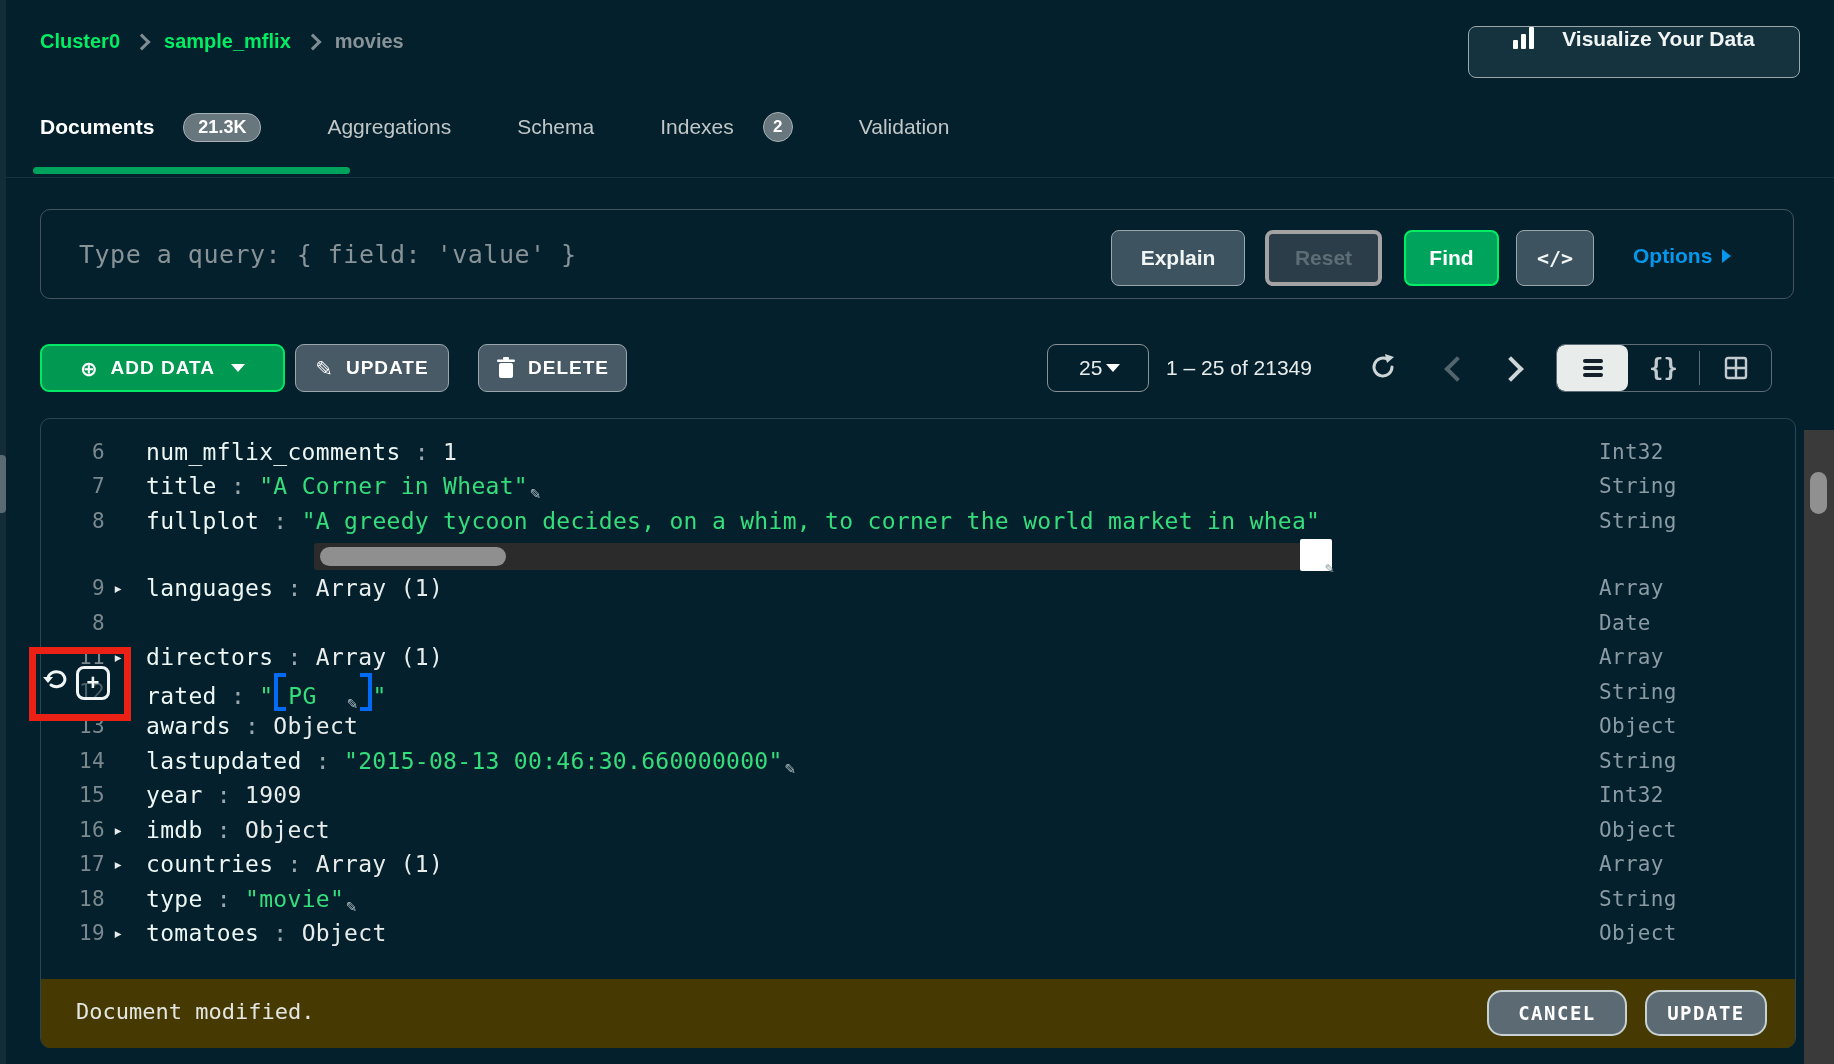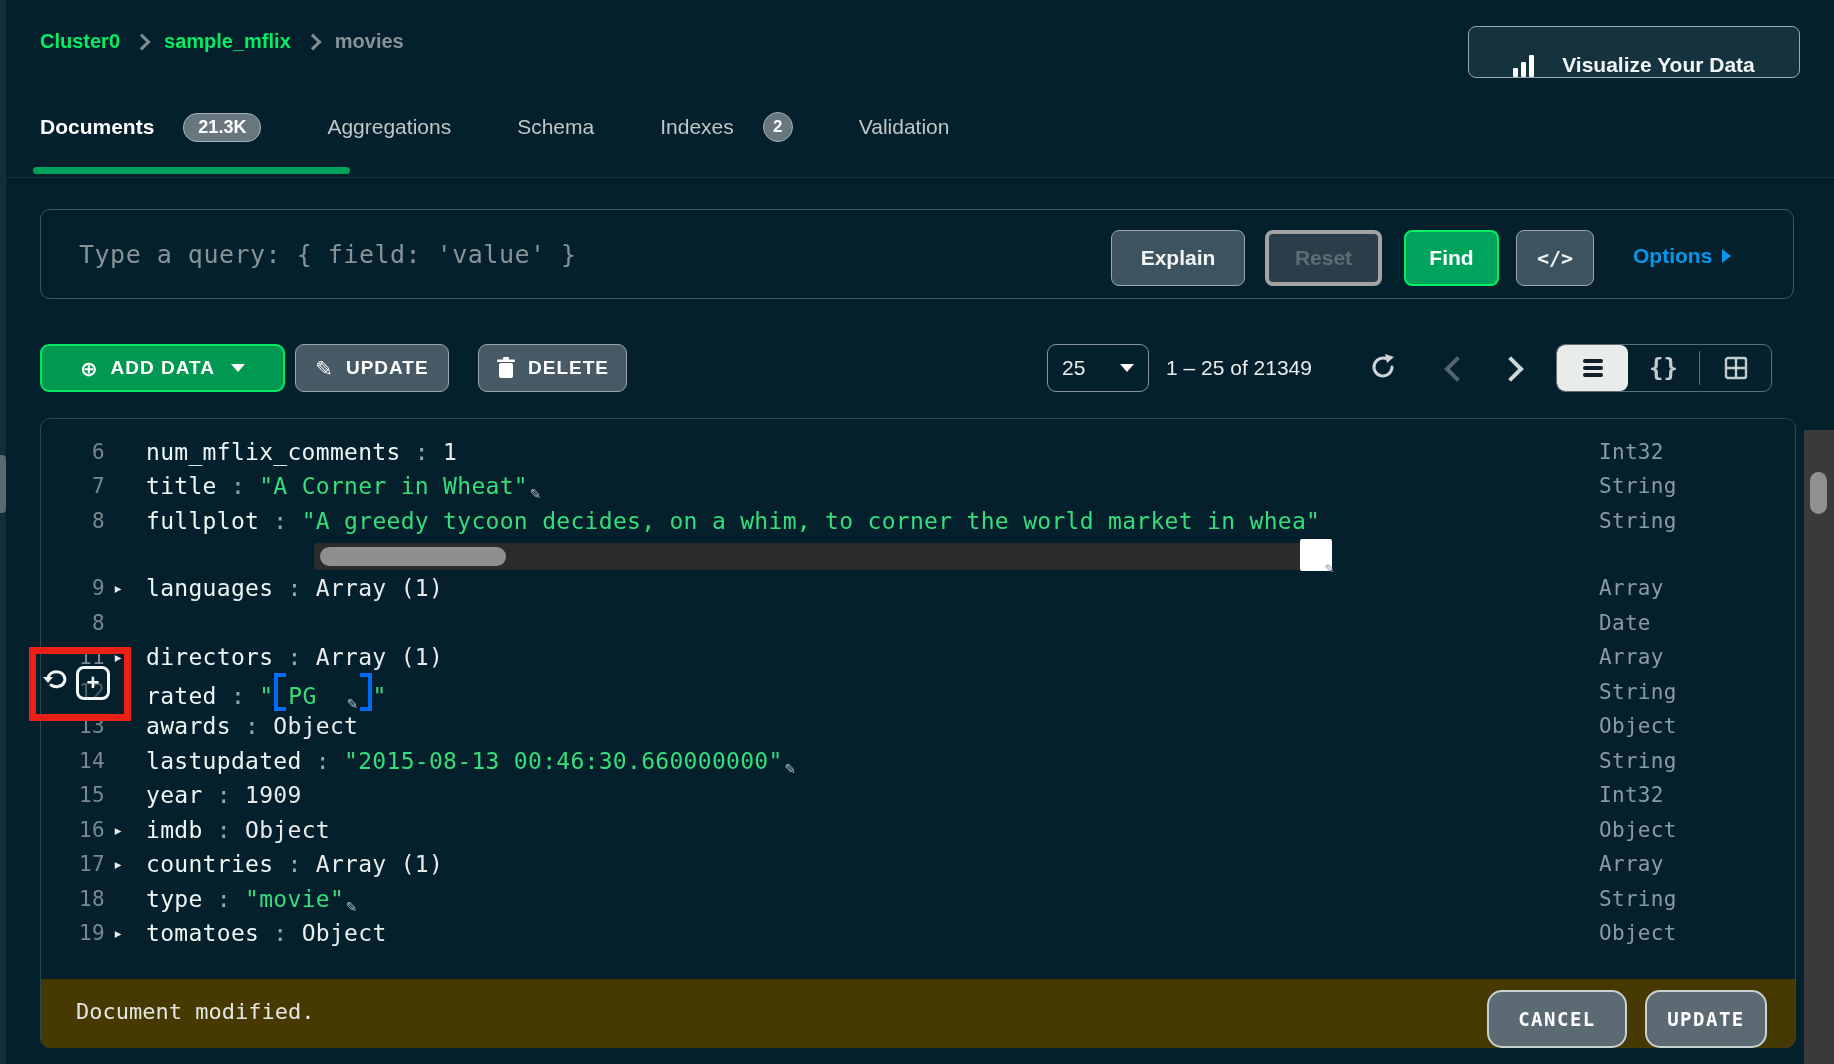--- a/index.html
+++ b/index.html
@@ -8,21 +8,21 @@
   .mono{font-family:"DejaVu Sans Mono","Liberation Mono",monospace;}
   .abs{position:absolute;}
 
   
   .breadcrumb{left:40px;top:30px;display:flex;align-items:center;gap:14px;font-size:20px;font-weight:bold;}
   .crumb-link{color:#00ED64;cursor:pointer;}
   .crumb-current{color:#889397;}
   .bc-chev{width:9px;height:9px;border-right:3px solid #7f8d93;border-top:3px solid #7f8d93;
            transform:rotate(45deg);display:inline-block;margin:0 2px;}
   .viz-btn{left:1468px;top:26px;width:330px;height:50px;border:1px solid #9aa8ad;border-radius:8px;
-           background:#15323f;display:flex;align-items:flex-end;justify-content:center;gap:28px;
+           background:#15323f;display:flex;align-items:flex-start;justify-content:center;gap:28px;
            font-size:21px;font-weight:bold;color:#f1f5f4;cursor:pointer;}
   .bars{display:flex;align-items:flex-end;gap:3px;height:22px;}
   .bars i{display:block;width:5px;background:#fff;border-radius:1px;}
   .bars i:nth-child(1){height:9px;}.bars i:nth-child(2){height:15px;}.bars i:nth-child(3){height:22px;}
 
   
   .tabs{left:40px;top:112px;display:flex;align-items:center;gap:66px;font-size:21px;}
   .tab{display:flex;align-items:center;gap:29px;color:#c1c7c6;font-weight:500;cursor:pointer;}
   .tab.active .tab-label{color:#ffffff;font-weight:bold;}
   .badge-pill{background:#68767e;border:1px solid #a5b1b6;border-radius:14px;padding:3px 14px;
@@ -51,21 +51,21 @@
   
   .tbtn{top:344px;height:48px;border-radius:9px;display:flex;align-items:center;justify-content:center;
         gap:12px;font-size:19px;font-weight:bold;letter-spacing:1px;box-sizing:border-box;cursor:pointer;color:#fff;}
   .btn-add{left:40px;width:245px;background:#019952;border:2px solid #00e763;}
   .btn-upd{left:295px;width:154px;background:#4759659;background:#475a66;border:1px solid #9aa7ad;}
   .btn-del{left:478px;width:149px;background:#475a66;border:1px solid #9aa7ad;}
   .icon-glyph{font-size:21px;line-height:1;}
   .caret-down{width:0;height:0;border-left:7px solid transparent;border-right:7px solid transparent;
               border-top:8px solid #fff;margin-left:4px;}
   .pagesize{left:1047px;top:344px;width:102px;height:48px;border:1px solid #889397;border-radius:9px;
-            display:flex;align-items:center;justify-content:space-between;padding:0 14px;box-sizing:border-box;
+            display:flex;align-items:center;justify-content:space-between;padding:0 31px;box-sizing:border-box;
             font-size:21px;color:#E8EDEB;cursor:pointer;}
   .range-label{left:1166px;top:356px;font-size:21px;color:#E8EDEB;}
   .refresh{left:1368px;top:352px;cursor:pointer;}
   .pg-chev{width:14px;height:14px;display:inline-block;transform:rotate(45deg);cursor:pointer;}
   .chev-left{left:1448px;top:360px;border-left:4px solid #54656e;border-bottom:4px solid #54656e;}
   .chev-right{left:1502px;top:360px;border-right:4px solid #cfd6d8;border-top:4px solid #cfd6d8;}
   .viewseg{left:1556px;top:344px;width:216px;height:48px;border:1px solid #5d6c75;border-radius:9px;
            display:flex;overflow:hidden;box-sizing:border-box;}
   .seg{flex:1;display:flex;align-items:center;justify-content:center;cursor:pointer;}
   .seg.active{background:#E8EDEB;border-radius:8px;}
@@ -97,21 +97,21 @@
 
   
   .hscroll-track{left:273px;top:124px;width:1016px;height:27px;background:#2b2b2b;border-radius:3px;}
   .hscroll-thumb{position:absolute;left:6px;top:4px;width:186px;height:19px;background:#8f8f8f;border-radius:10px;cursor:grab;}
   .hscroll-box{left:1259px;top:120px;width:32px;height:32px;background:#ffffff;border-radius:2px;cursor:pointer;}
   .hscroll-pencil{left:1284px;top:140px;color:#8a9ba3;font-size:15px;transform:rotate(0deg);}
 
   
   .banner{left:0;top:560px;width:100%;height:69px;background:#463a02;border-radius:0 0 9px 9px;}
   .banner-msg{left:35px;top:20px;font-size:22px;color:#e3e6e1;}
-  .bbtn{top:11px;height:58px;border-radius:15px;background:#5b6a73;border:2px solid #c8d2d2;
+  .bbtn{top:11px;height:46px;border-radius:15px;background:#5b6a73;border:2px solid #c8d2d2;
         display:flex;align-items:center;justify-content:center;font-size:19px;font-weight:bold;
         letter-spacing:1.5px;color:#fff;box-sizing:border-box;cursor:pointer;}
   .bbtn-cancel{left:1446px;width:140px;}
   .bbtn-update{left:1604px;width:122px;}
 
   
   .vscroll-track{left:1804px;top:430px;width:30px;height:634px;background:#3a3a3a;}
   .vscroll-thumb{left:1810px;top:472px;width:17px;height:42px;background:#909090;border-radius:9px;cursor:grab;}
 
   

